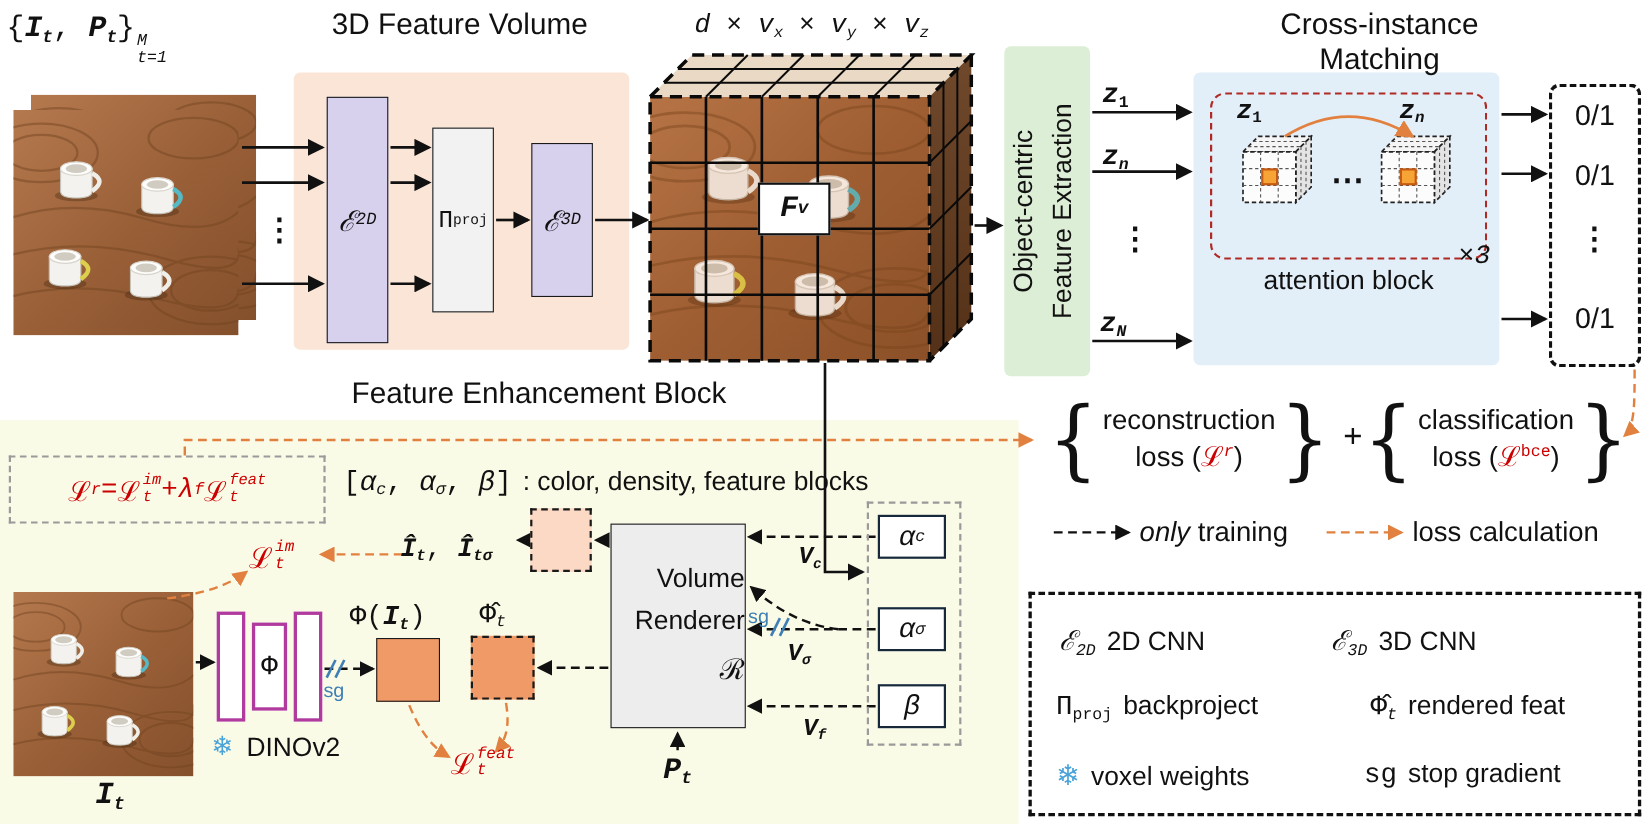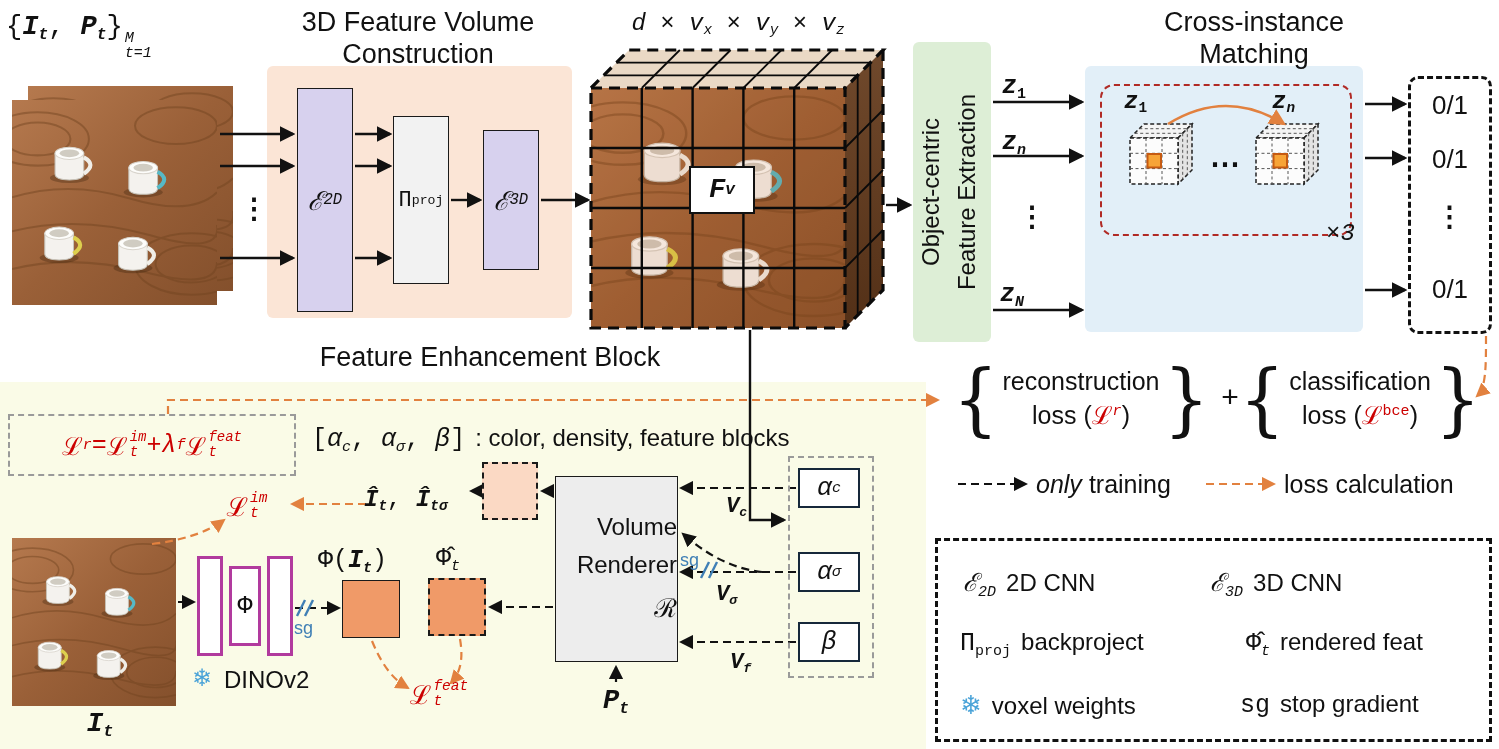--- a/index.html
+++ b/index.html
@@ -198,21 +198,20 @@
 </svg>
 
 <div class="abs z4 math" style="left:6px;top:12px;width:200px;height:58px;font-size:27px">{<span class="it bd">I</span><sub class="it bd">t</sub>, <span class="it bd">P</span><sub class="it bd">t</sub>}<span class="ss">
       <span>M</span>
       <span>t=1</span>
     </span></div>
 <div class="abs z4 vdots" style="left:240px;top:192px;width:40px;height:56px">⋮</div>
 
 <div class="abs z4 ctr" style="left:258px;top:6px;width:320px;height:62px;font-size:27px;line-height:1.2">
 <div>3D Feature Volume</div>
-    <div>Construction</div>
 </div>
 
 <div class="abs z4 flexc box math" style="left:297px;top:88px;width:56px;height:224px;background:#d7d1ee;font-size:26px">
     <span class="it">ℰ</span>
     <sub class="it">2D</sub>
   </div>
 <div class="abs z4 flexc box math" style="left:393px;top:116px;width:56px;height:168px;background:#f2f2f2;font-size:22px">Π<sub>proj</sub></div>
 <div class="abs z4 flexc box math" style="left:483px;top:130px;width:56px;height:140px;background:#d7d1ee;font-size:26px">
     <span class="it">ℰ</span>
     <sub class="it">3D</sub>
@@ -239,20 +238,21 @@
 <div class="abs z4 ctr" style="left:1128px;top:6px;width:252px;height:62px;font-size:27px;line-height:1.2">
 <div>Cross-instance</div>
     <div>Matching</div>
 </div>
 
 <div class="abs z4" style="left:1100px;top:84px;width:252px;height:152px;border:2.5px dashed #b02a25;border-radius:14px"></div>
 <div class="abs z4 math" style="left:1124px;top:88px;width:44px;height:30px;font-size:24px"><span class="it bd">z</span><sub class="bd">1</sub></div>
 <div class="abs z4 math" style="left:1272px;top:88px;width:44px;height:30px;font-size:24px"><span class="it bd">z</span><sub class="it bd">n</sub></div>
 <div class="abs z4 bd" style="left:1210px;top:146px;width:40px;height:36px;font-size:30px">⋯</div>
 <div class="abs z4 ctr" style="left:1106px;top:240px;width:240px;height:62px;font-size:24px;line-height:1.35">
+    <div>attention block</div>
 </div>
 <div class="abs z4 math" style="left:1326px;top:220px;width:48px;height:30px;font-size:24px"><span class="it">×3</span></div>
 
 <div class="abs z4" style="left:1408px;top:76px;width:84px;height:258px;border:3px dashed #111;border-radius:10px;background:#fff"></div>
 <div class="abs z4 ctr" style="left:1414px;top:90px;width:72px;height:30px;font-size:26px">0/1</div>
 <div class="abs z4 ctr" style="left:1414px;top:144px;width:72px;height:30px;font-size:26px">0/1</div>
 <div class="abs z4 ctr vdots" style="left:1414px;top:200px;width:72px;height:50px">⋮</div>
 <div class="abs z4 ctr" style="left:1414px;top:274px;width:72px;height:30px;font-size:26px">0/1</div>
 
 <div class="abs z4 ctr" style="left:250px;top:342px;width:480px;height:34px;font-size:27px">Feature Enhancement Block</div>

